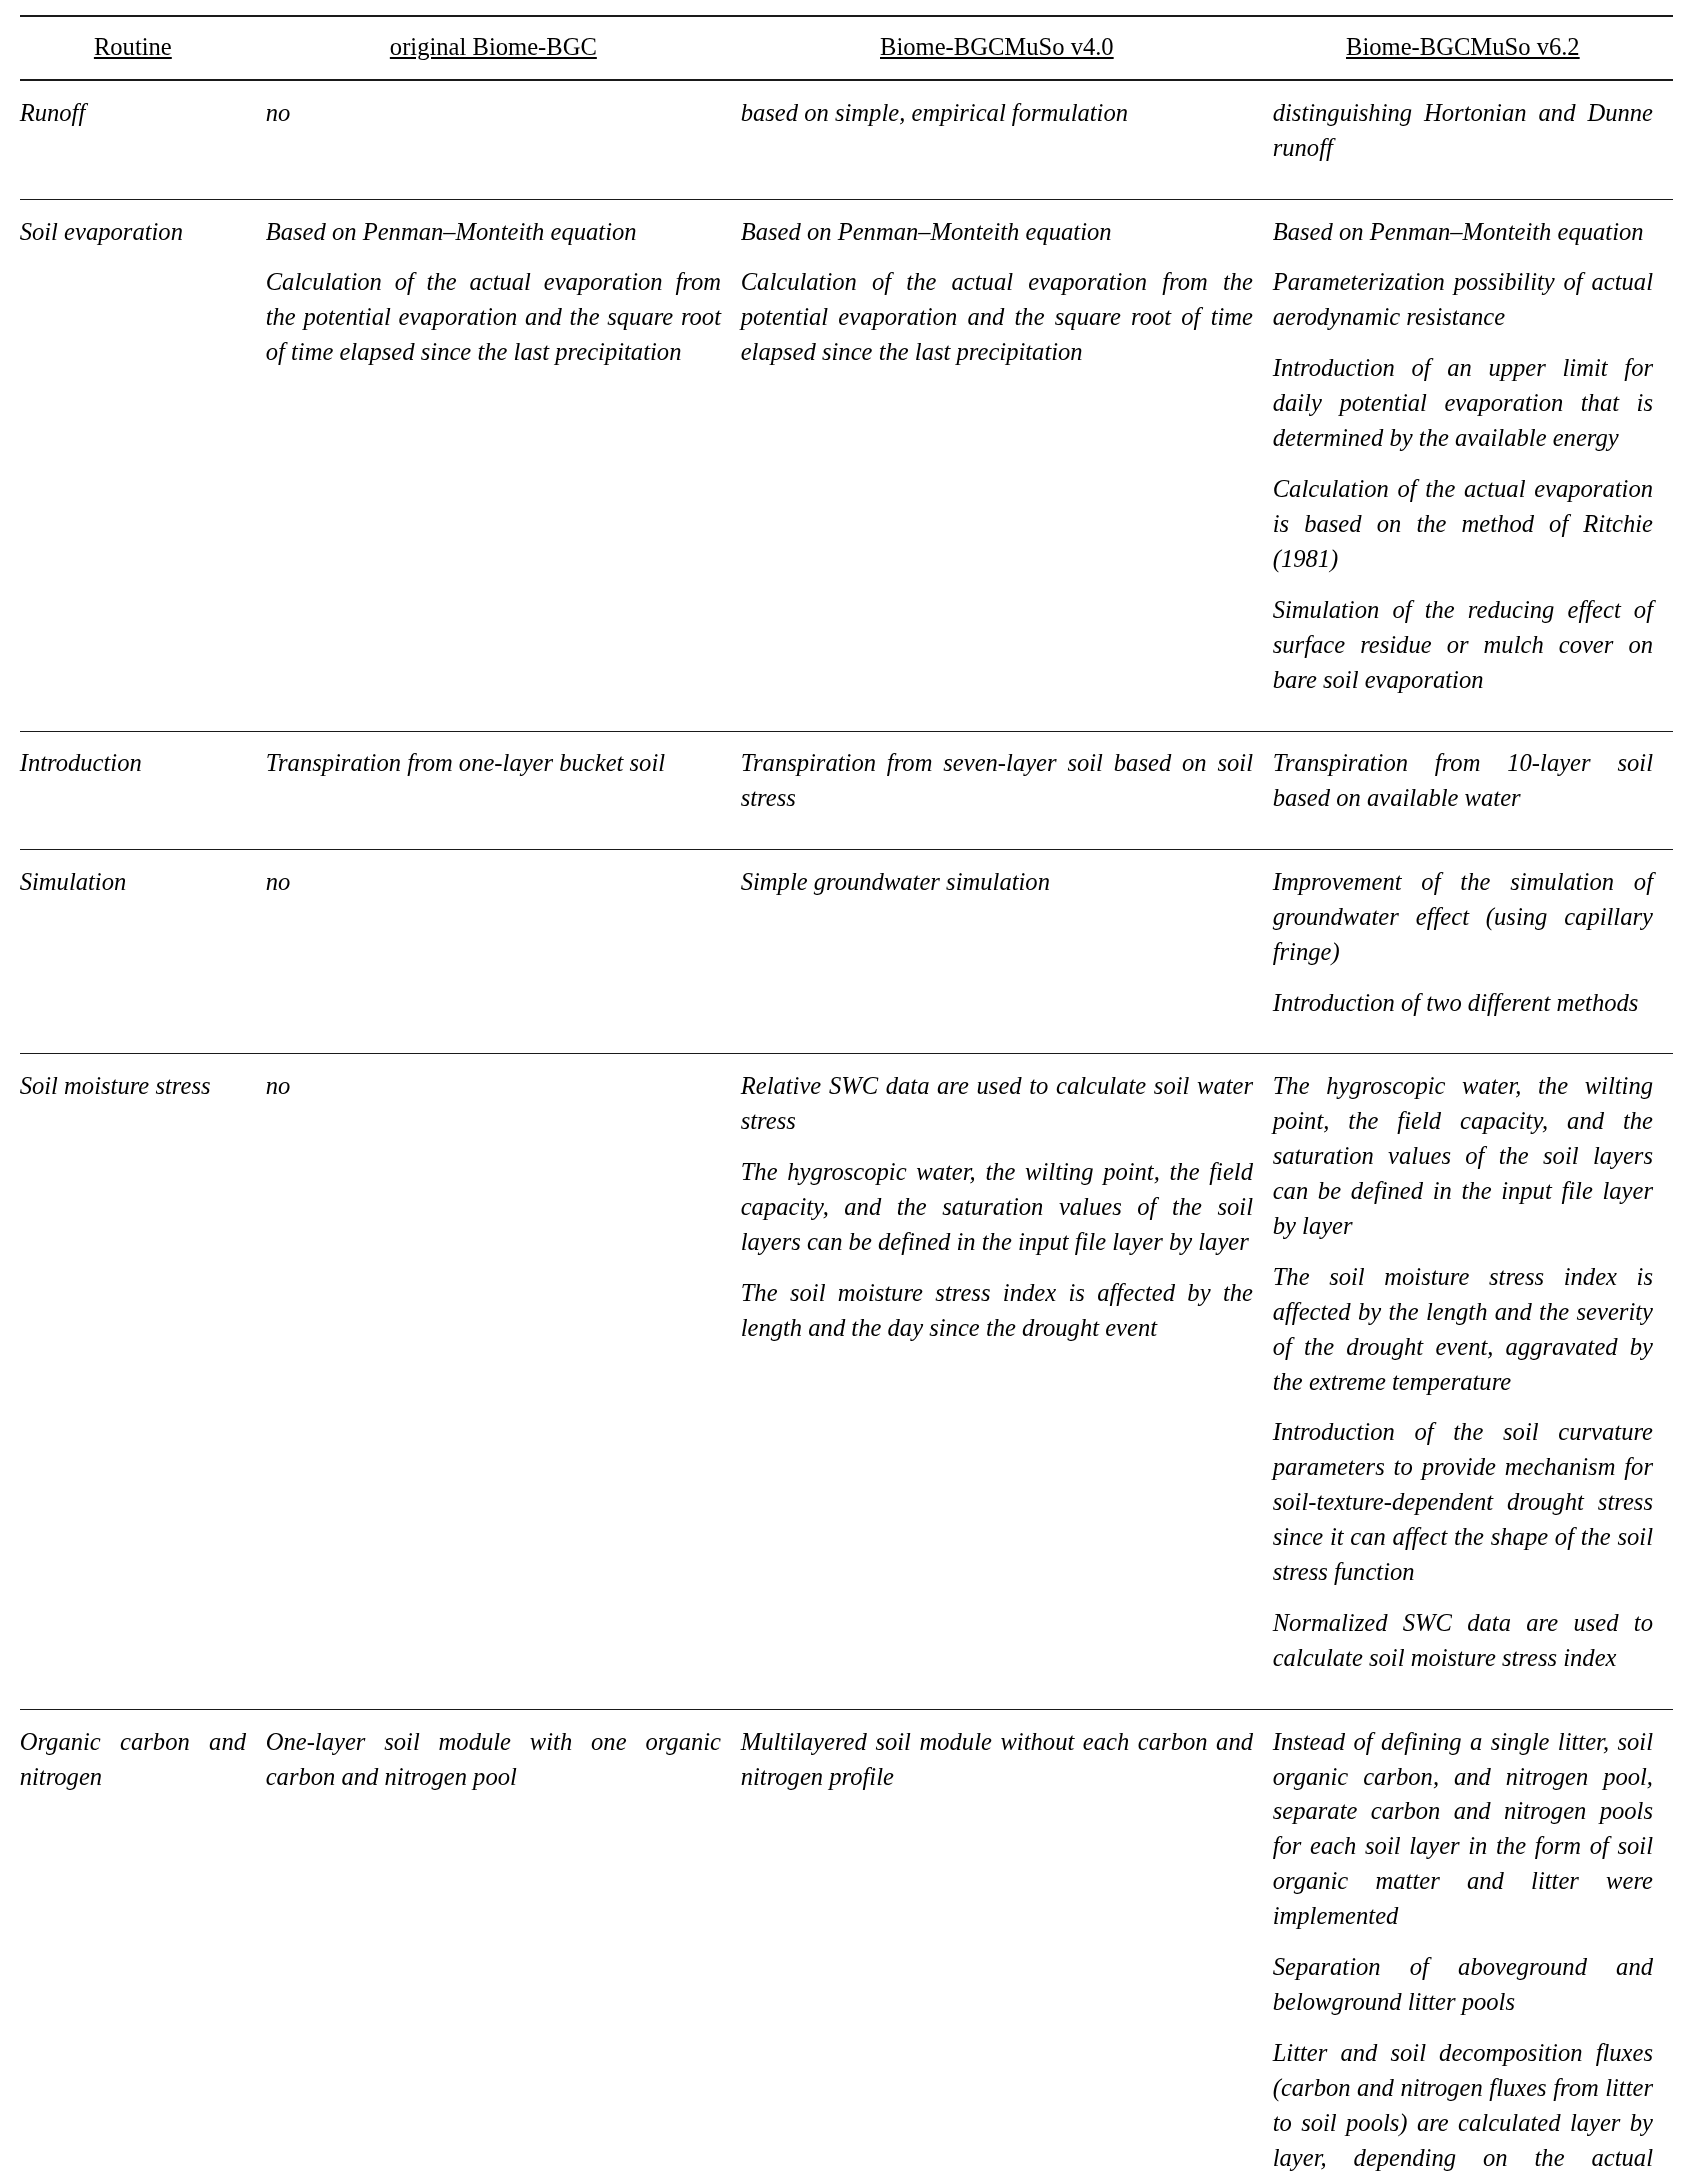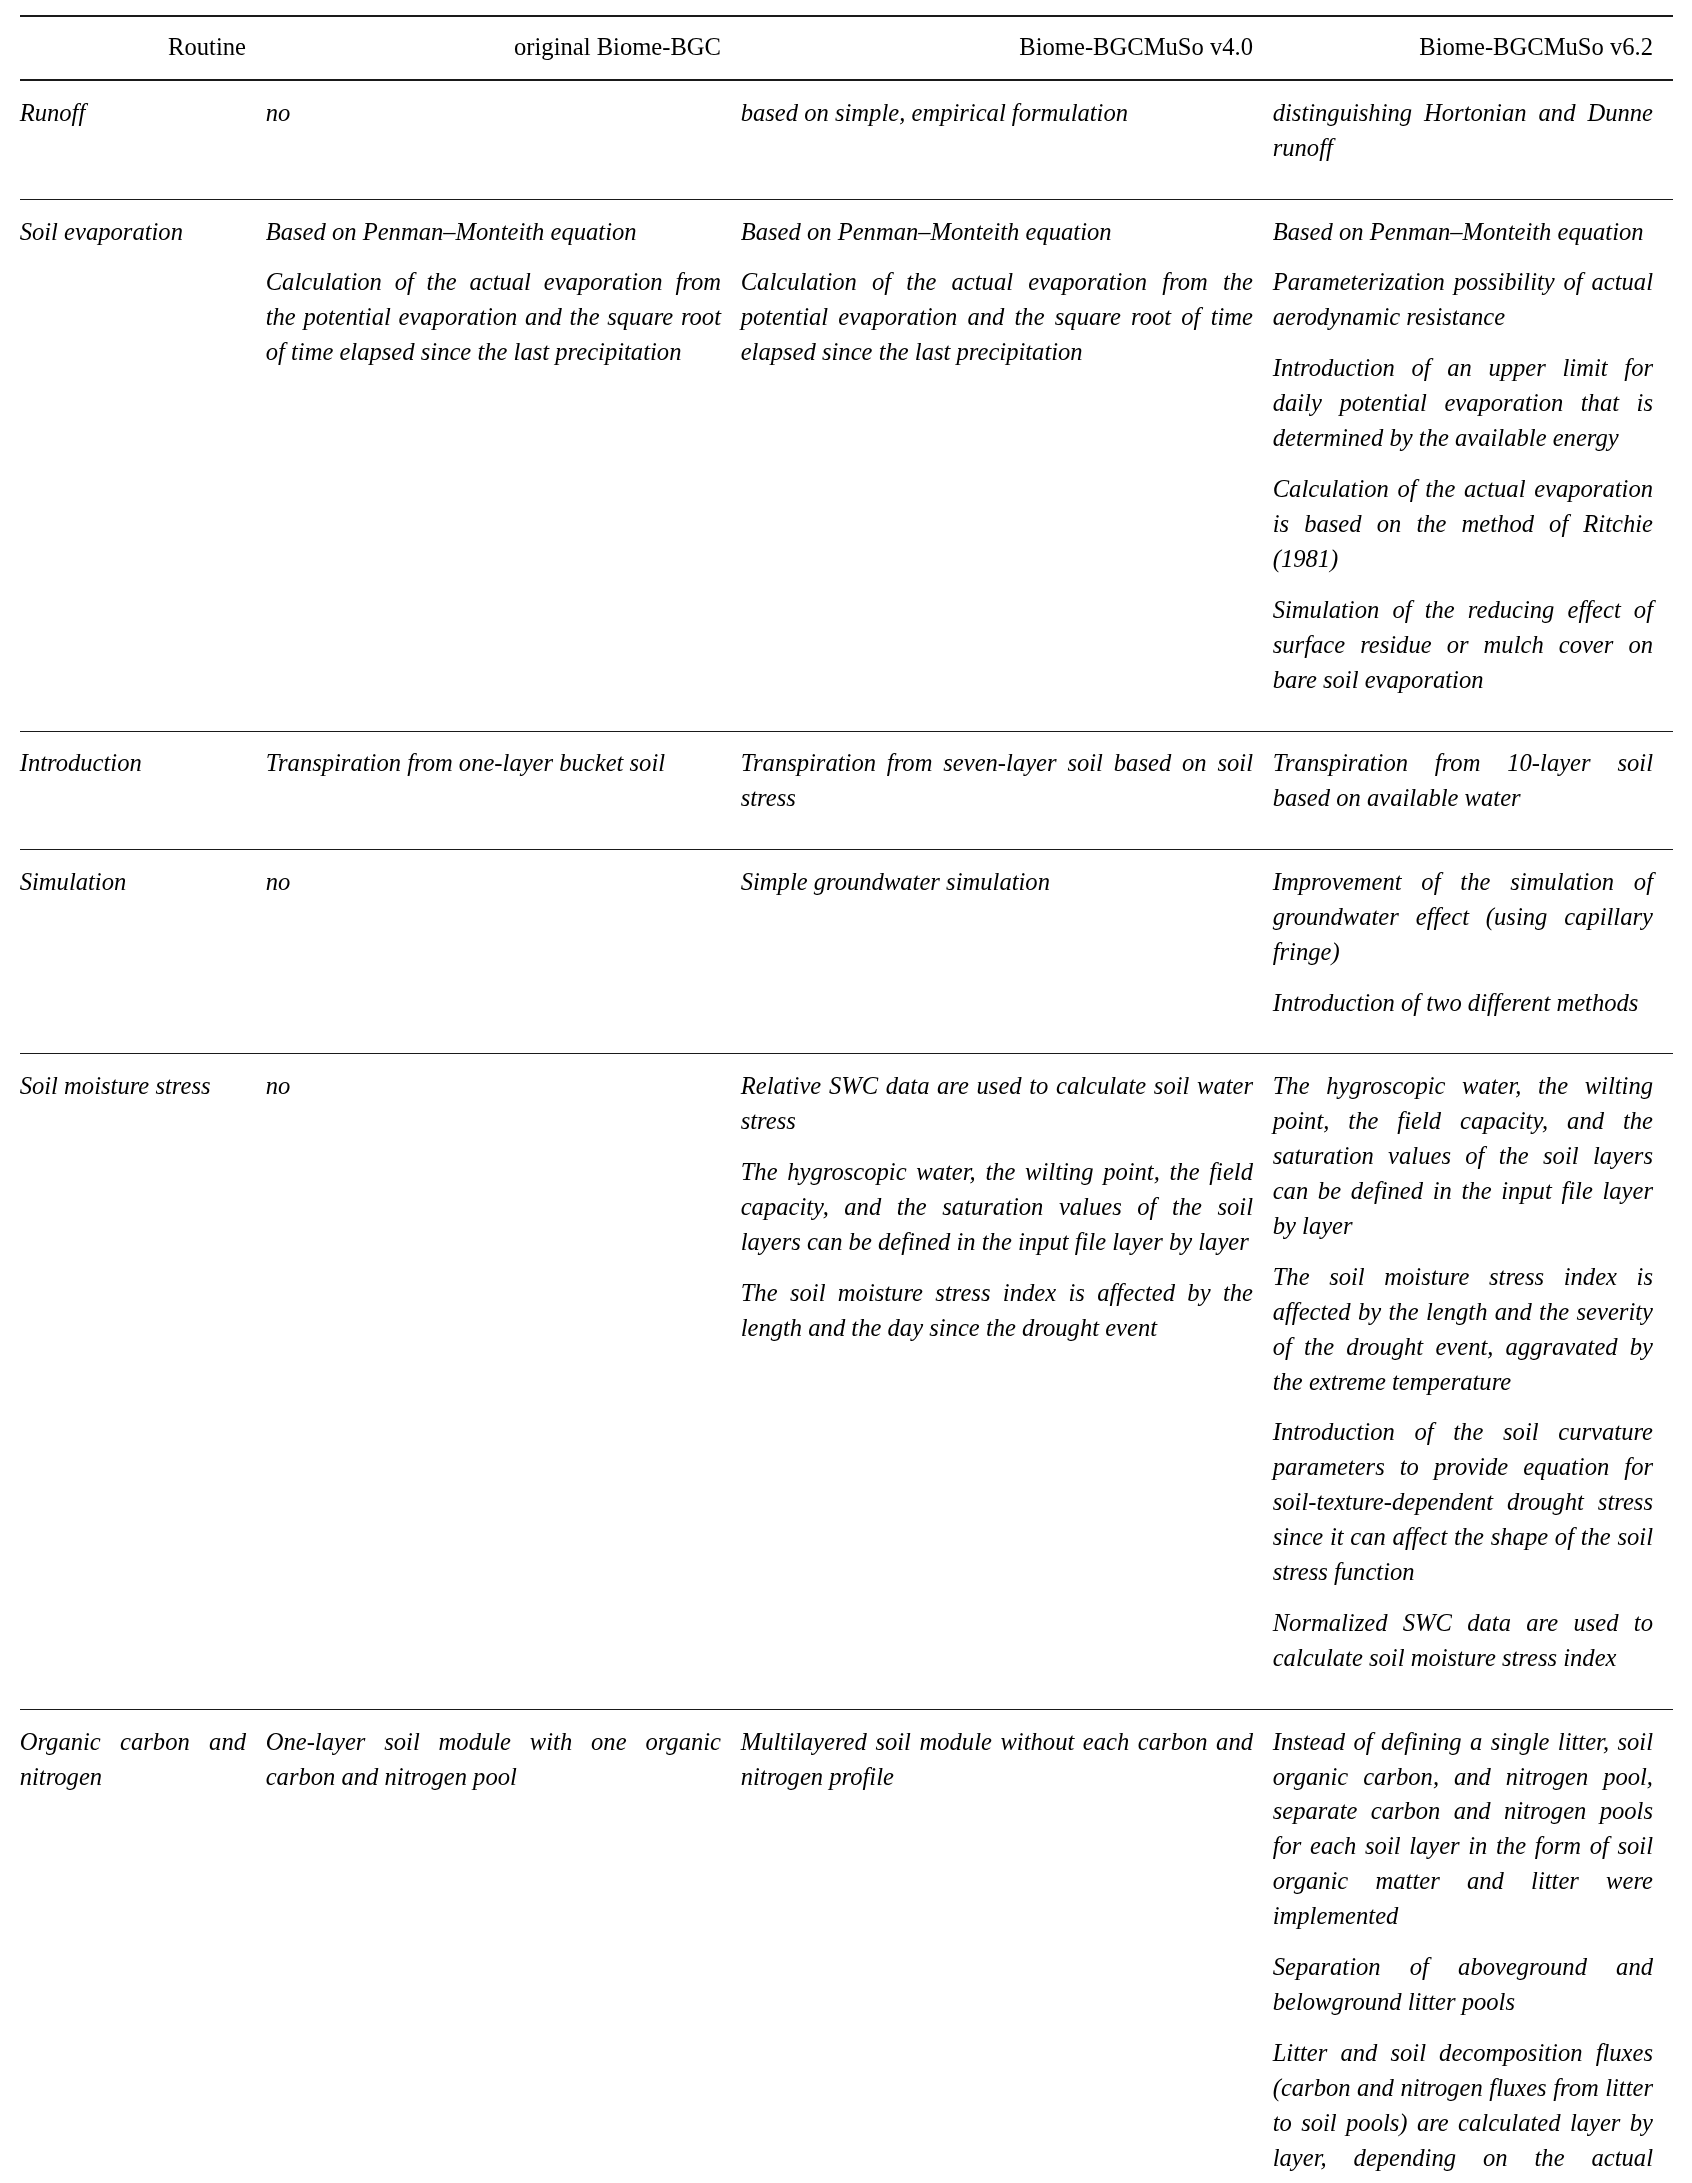--- a/index.html
+++ b/index.html
@@ -28,27 +28,28 @@
     margin-top: 14.7px;
     font-size: 24.6px;
     line-height: 1.42;
   }
   table.comparison col.c1 { width: 246px; }
   table.comparison col.c2 { width: 475px; }
   table.comparison col.c3 { width: 532px; }
   table.comparison col.c4 { width: 400px; }
 
   table.comparison thead th {
-    text-align: right;
+    text-align: center;
     font-weight: normal;
     vertical-align: top;
     padding: 13px 19.7px 14.7px 0;
     border-top: 2.5px solid #1a1a1a;
     border-bottom: 2.5px solid #1a1a1a;
     white-space: nowrap;
+    text-decoration: underline;
   }
   table.comparison tbody td {
     vertical-align: top;
     text-align: justify;
     text-align-last: left;
     padding: 14.7px 19.7px 33px 0;
     border-bottom: 1.6px solid #1a1a1a;
     hyphens: auto;
     font-style: italic;
     -webkit-hyphens: auto;
@@ -180,21 +181,21 @@
             <div class="lines">
               <div>Relative SWC data are used to calculate soil water stress</div>
               <div>The hygroscopic water, the wilting point, the field capacity, and the saturation values of the soil layers can be defined in the input file layer by layer</div>
               <div>The soil moisture stress index is affected by the length and the day since the drought event</div>
             </div>
           </td>
           <td>
             <div class="lines">
               <div>The hygroscopic water, the wilting point, the field capacity, and the saturation values of the soil layers can be defined in the input file layer by layer</div>
               <div>The soil moisture stress index is affected by the length and the severity of the drought event, aggravated by the extreme temperature</div>
-              <div>Introduction of the soil curvature parameters to provide equation for soil-texture-dependent drought stress since it can affect the shape of the soil stress function</div>
+              <div>Introduction of the soil curvature parameters to provide mechanism for soil-texture-dependent drought stress since it can affect the shape of the soil stress function</div>
               <div>Normalized SWC data are used to calculate soil moisture stress index</div>
             </div>
           </td>
         </tr>
         <tr>
           <td class="routine-cell">Organic carbon and nitrogen</td>
           <td>
             <div class="lines">
               <div>One-layer soil module with one organic carbon and nitrogen pool</div>
             </div>

